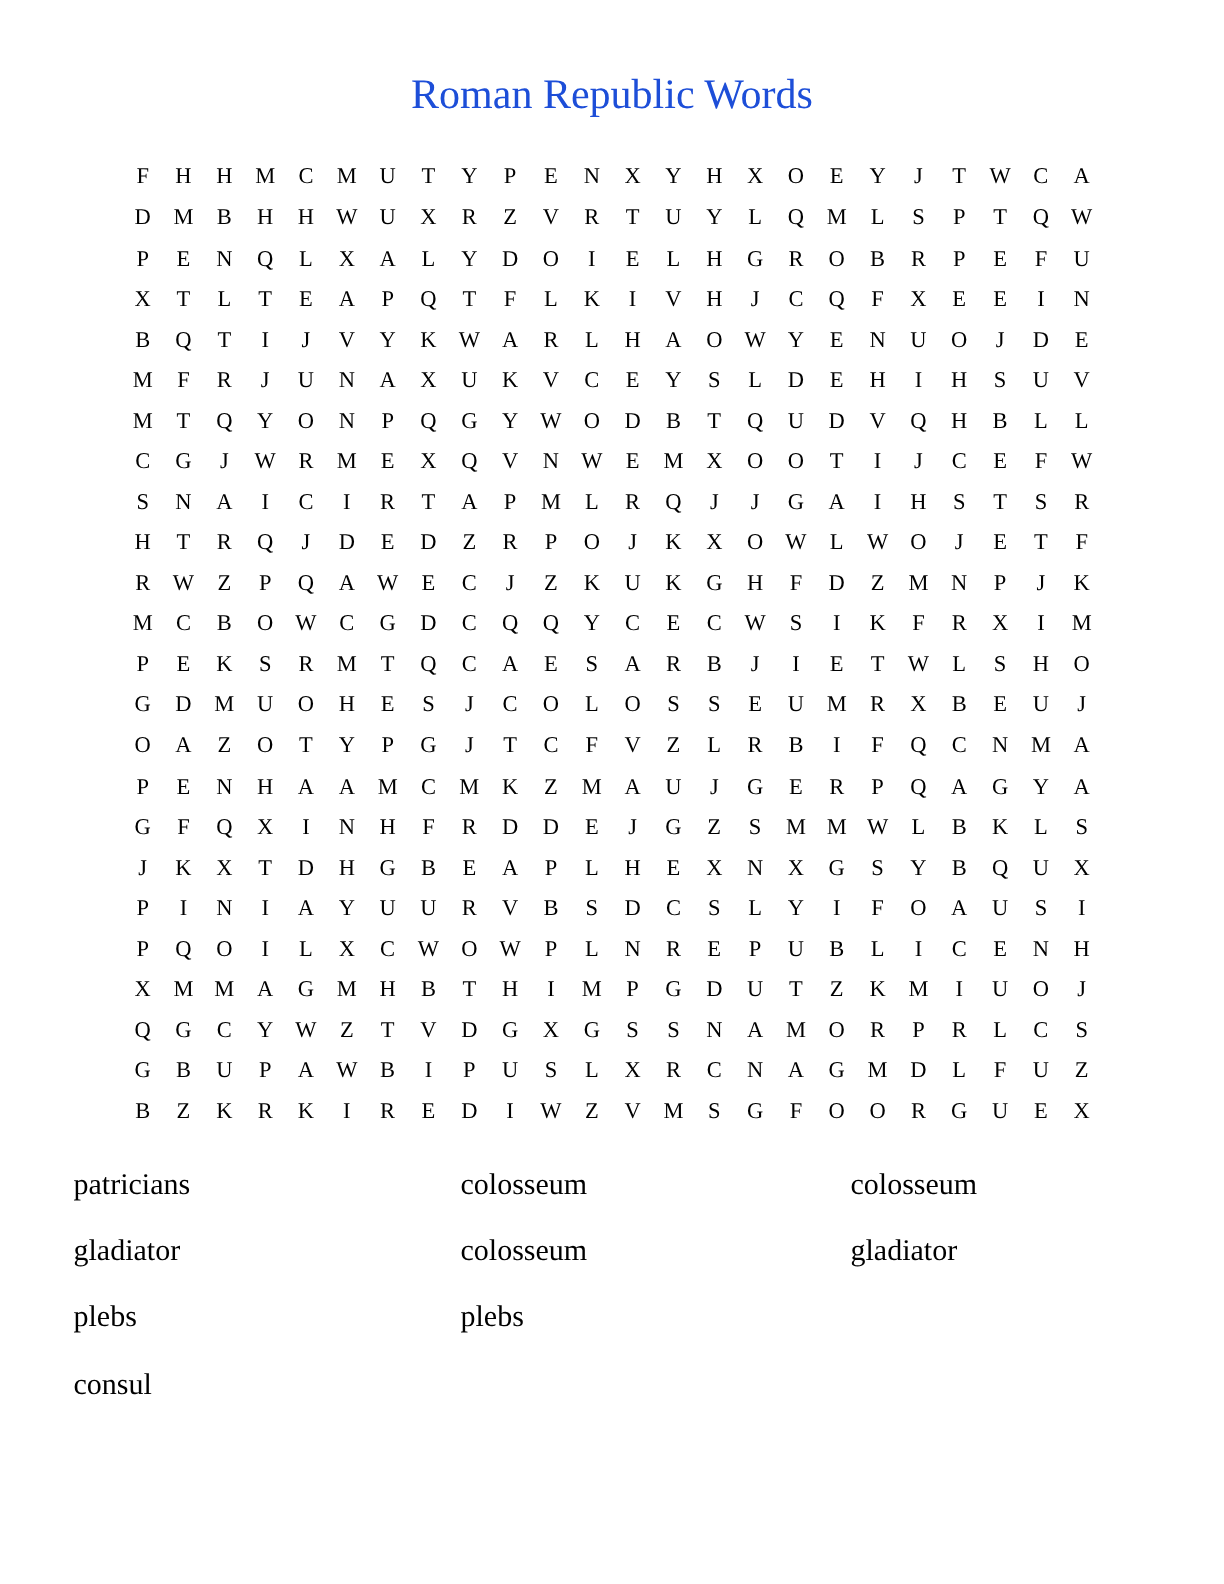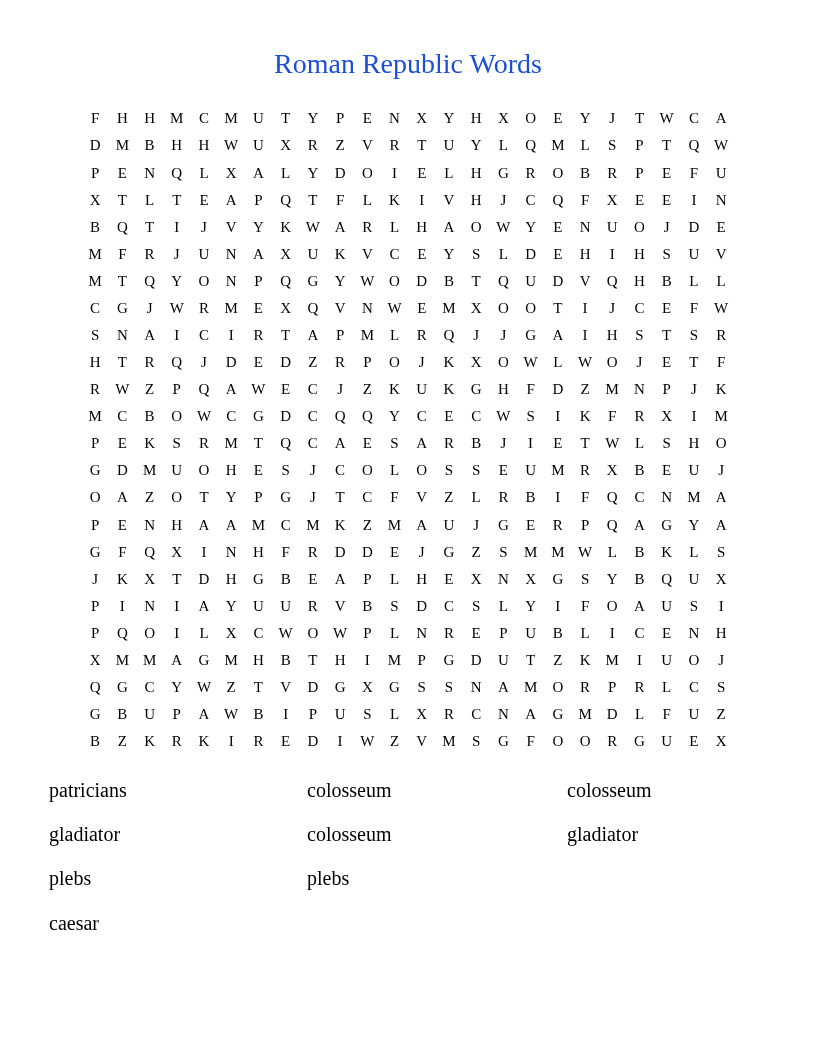--- a/index.html
+++ b/index.html
@@ -641,21 +641,21 @@
       <span class="cell">G</span>
       <span class="cell">U</span>
       <span class="cell">E</span>
       <span class="cell">X</span>
     </div>
   <div class="word-list" id="word-list">
       <div class="word-col word-col-1">
         <div class="word-item">patricians</div>
         <div class="word-item">gladiator</div>
         <div class="word-item">plebs</div>
-        <div class="word-item">caesar</div>
+        <div class="word-item">consul</div>
       </div>
       <div class="word-col word-col-2">
         <div class="word-item">colosseum</div>
         <div class="word-item">colosseum</div>
         <div class="word-item">plebs</div>
       </div>
       <div class="word-col word-col-3">
         <div class="word-item">colosseum</div>
         <div class="word-item">gladiator</div>
       </div>

